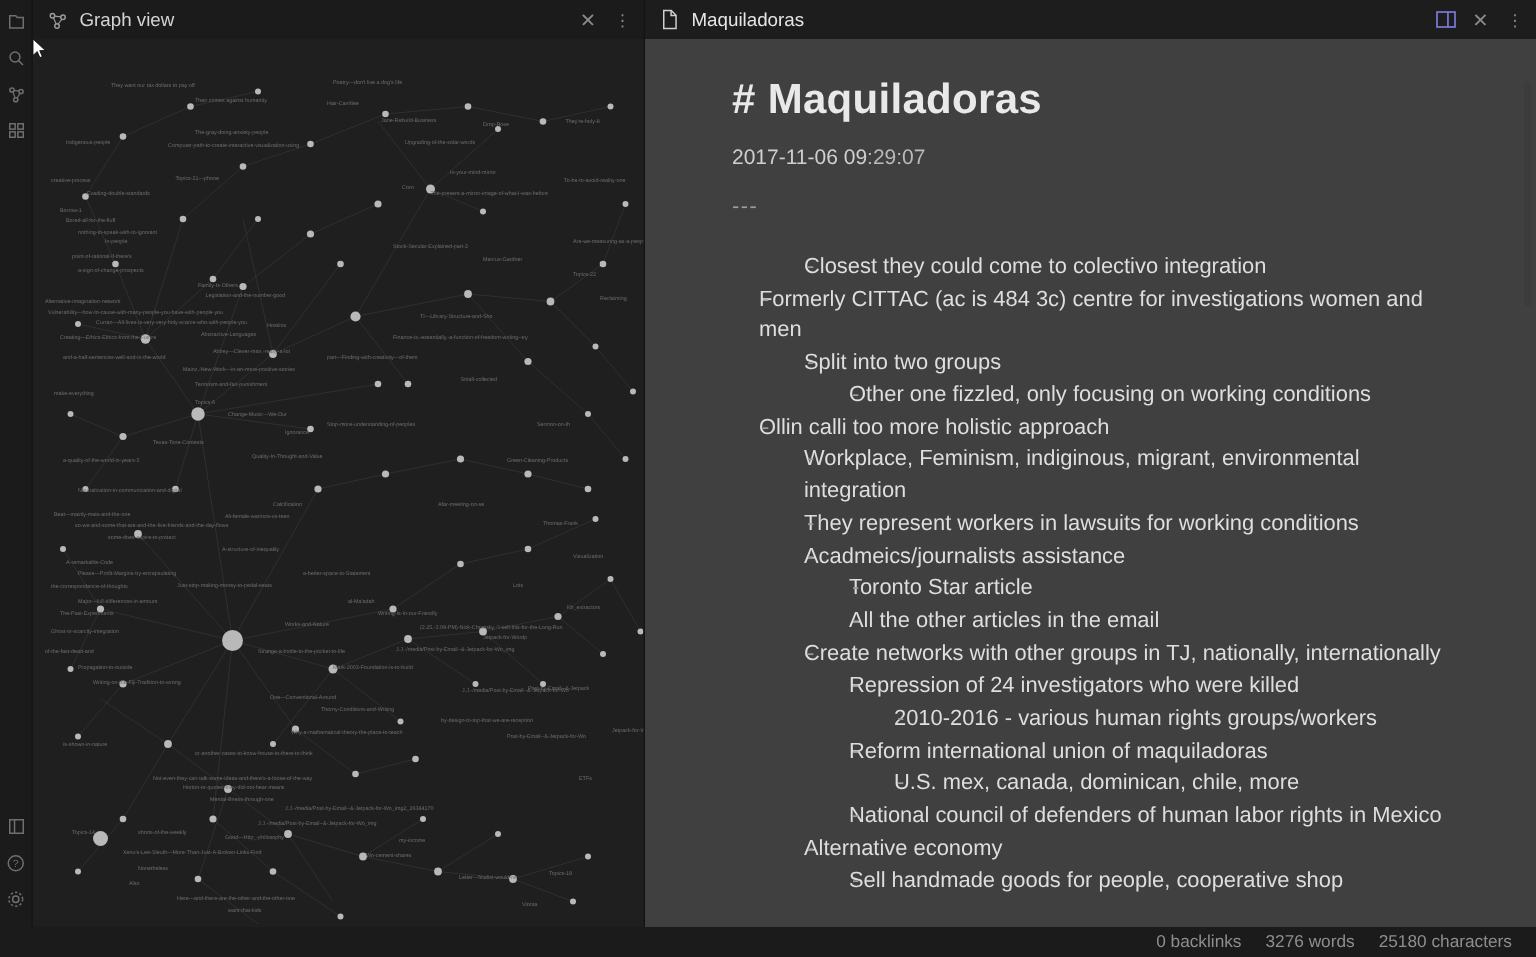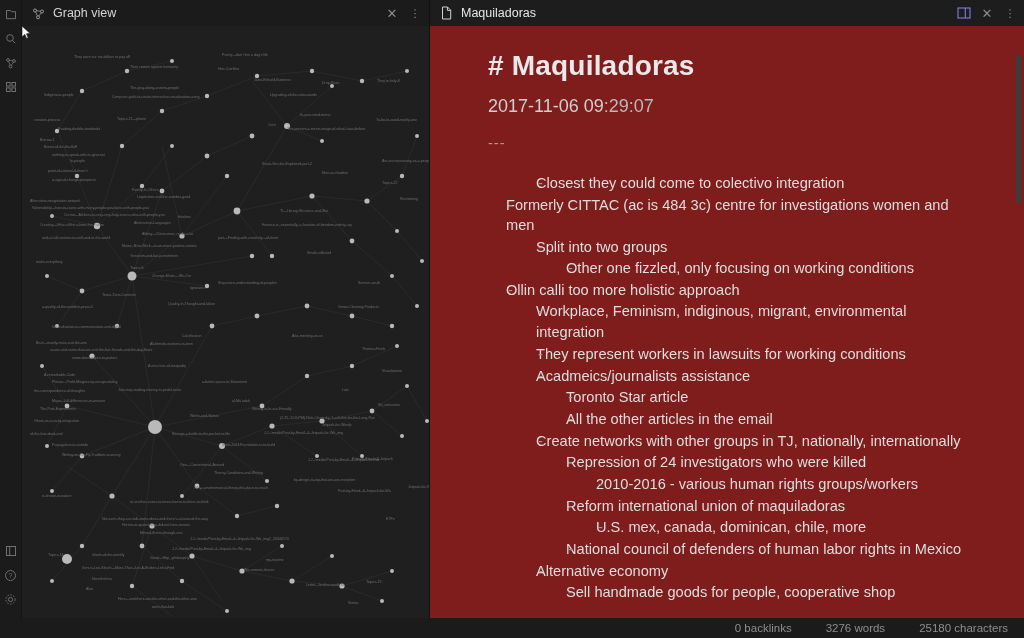--- a/index.html
+++ b/index.html
@@ -58,21 +58,21 @@
     flex-direction: column;
     min-width: 0;
     background: #202020;
   }
   .pane-graph {
     width: 407px;
     border-right: 1px solid #121212;
   }
   .pane-note {
     flex: 1;
-    background: #7f1d1d;
+    background: #404040;
   }
   .pane-header {
     height: 26px;
     display: flex;
     align-items: center;
     padding: 0 6px 0 8px;
     background: #1b1b1b;
     box-sizing: border-box;
     color: #9a9a9a;
     font-size: 12.5px;
@@ -136,21 +136,21 @@
     box-sizing: border-box;
   }
   .note-title {
     font-size: 28px;
     font-weight: bold;
     color: #e9e9e9;
     margin: 6px 0 14px 0;
     letter-spacing: .2px;
   }
   .note-date {
-    font-size: 18px;
+    font-size: 14px;
     color: #cfcfcf;
     margin-bottom: 18px;
   }
   .note-date .tm { color: #b9b9b9; }
   .note-rule {
     font-size: 14.5px;
     color: #9d9d9d;
     margin-bottom: 22px;
     letter-spacing: 1px;
   }
@@ -201,21 +201,21 @@
     background: #3c3c3c;
   }
 
   
   .statusbar {
     height: 20px;
     background: #1b1b1b;
     display: flex;
     align-items: center;
     justify-content: flex-end;
-    gap: 34px;
+    gap: 16px;
     padding-right: 16px;
     font-size: 11.5px;
     color: #8e8e8e;
     flex: none;
   }
   .statusbar .si { white-space: nowrap; }
 </style>
 </head>
 <body>
 

